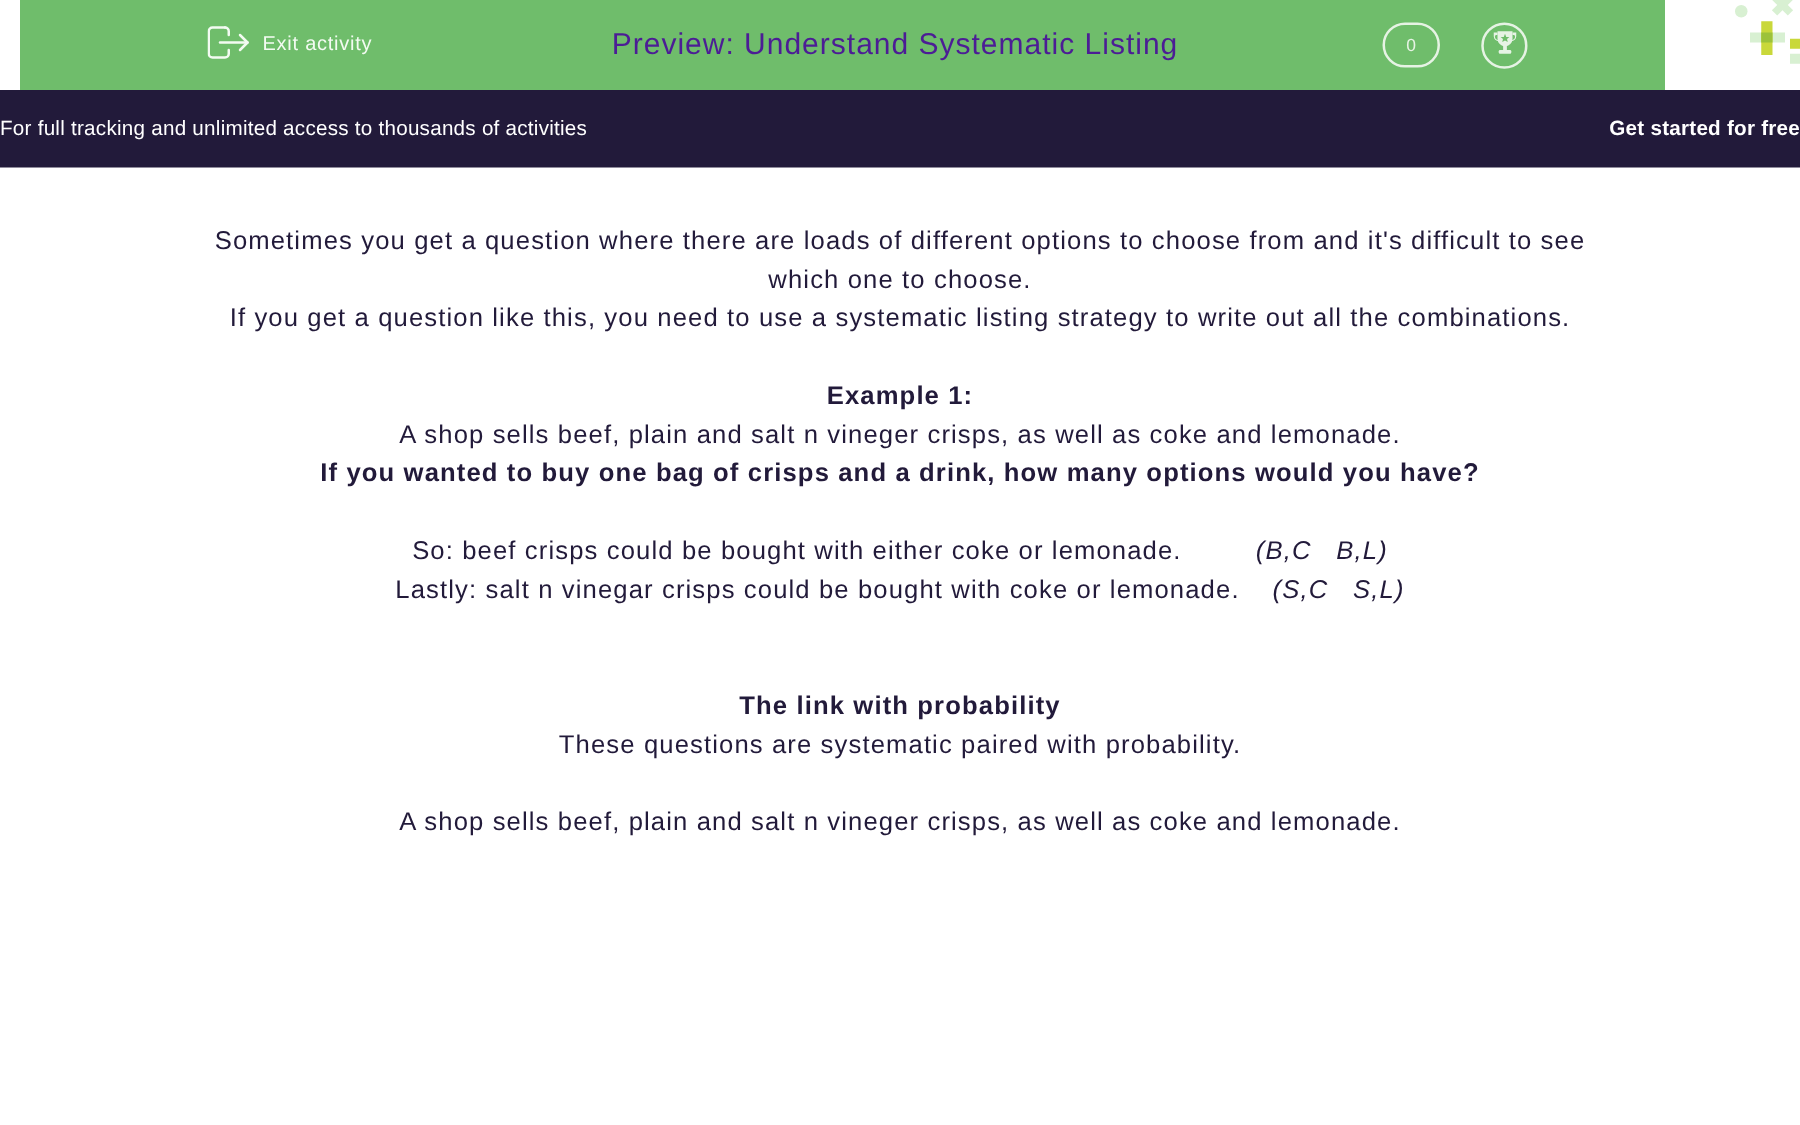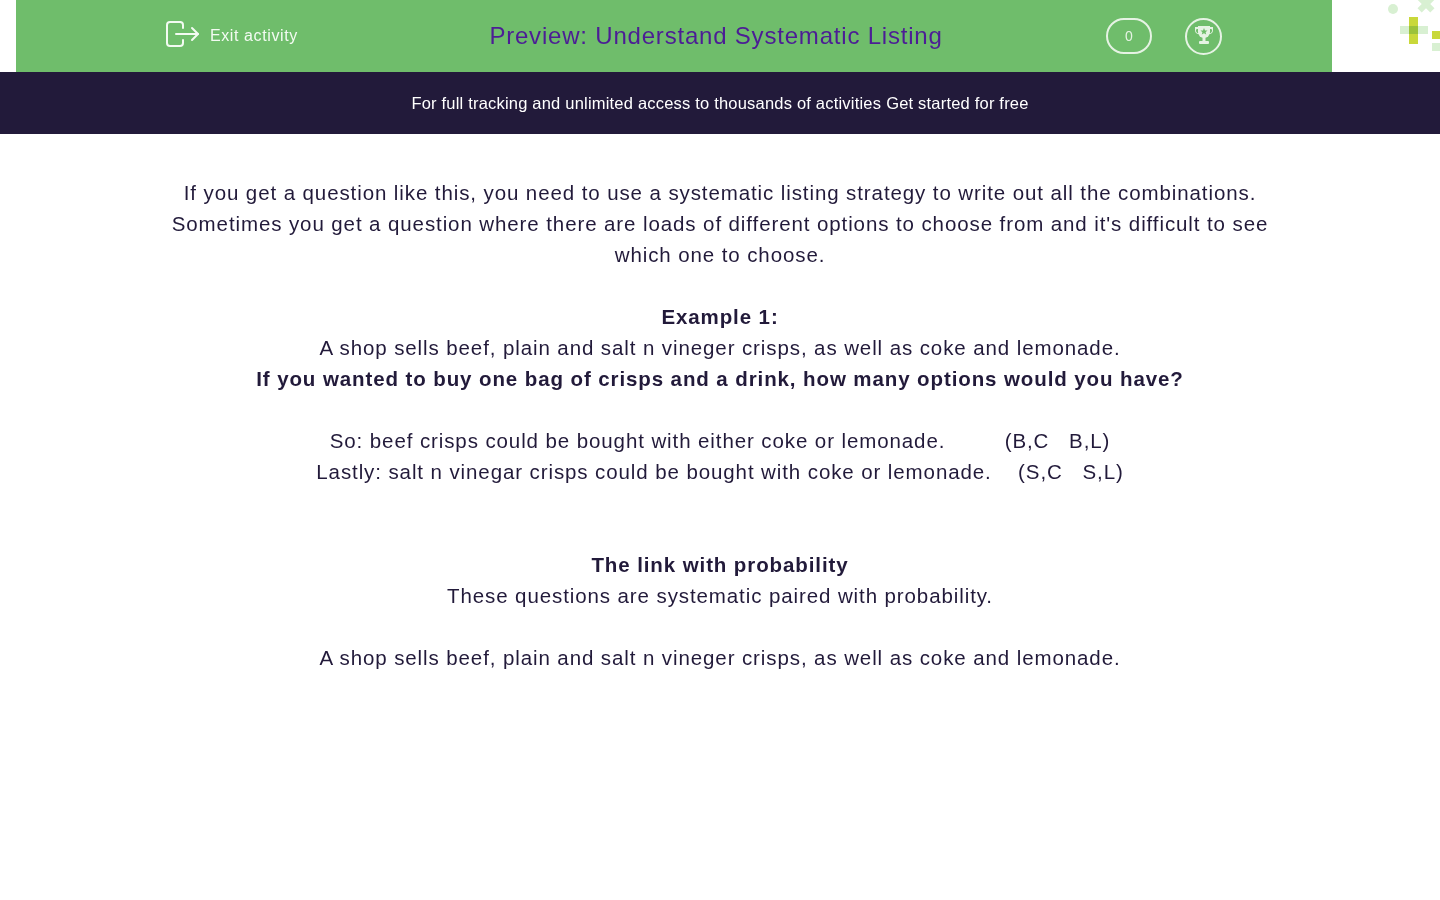--- a/index.html
+++ b/index.html
@@ -27,33 +27,33 @@
   }
   .trophy {
     position: absolute; left: 1169px; top: 18px; width: 37px; height: 37px;
     border: 2px solid #e6f3e4; border-radius: 50%;
     display: flex; align-items: center; justify-content: center; cursor: pointer;
   }
   .logo { position: absolute; left: 1368px; top: 0; width: 72px; height: 56px; }
 
   .banner {
     position: absolute; top: 72px; left: 0; width: 1440px; height: 62px;
-    background: #221a3a; color: #ffffff; display: flex; align-items: center; justify-content: center;
+    background: #221a3a; color: #ffffff; display: flex; align-items: center; justify-content: space-between;
     font-size: 16.5px; letter-spacing: 0.2px;
   }
-  .banner .cta { font-weight: normal; margin-left: 5px; cursor: pointer; }
+  .banner .cta { font-weight: bold; margin-left: 5px; cursor: pointer; }
 
   .content {
     position: absolute; top: 177px; left: 150px; width: 1140px;
     text-align: center; font-size: 20.5px; line-height: 31px; letter-spacing: 0.9px; color: #221a3a;
   }
   .content p { margin: 0; }
   .content .gap { height: 31px; }
   .content b { font-weight: bold; }
-  .pairs { white-space: pre; }
+  .pairs { white-space: pre; font-style: italic; }
 </style>
 </head>
 <body>
 
 <div class="topbar">
   <div class="exit">
     <span>
       <svg width="34" height="28" viewBox="0 0 34 28" fill="none" stroke="#f3fbf2" stroke-width="2" stroke-linecap="round" stroke-linejoin="round">
         <path d="M14 2 H4 a3 3 0 0 0 -3 3 V23 a3 3 0 0 0 3 3 H14 a3 3 0 0 0 3 -3 V20"></path>
         <path d="M17 8 V5 a3 3 0 0 0 -3 -3"></path>
@@ -98,22 +98,22 @@
     </svg>
   </div>
 </div>
 
 <div class="banner">
   <span>For full tracking and unlimited access to thousands of activities</span>
   <span class="cta">Get started for free</span>
 </div>
 
 <div class="content">
+  <p>Sometimes you get a question where there are loads of different options to choose from and it's difficult to see which one to choose.</p>
   <p>If you get a question like this, you need to use a systematic listing strategy to write out all the combinations.</p>
-  <p>Sometimes you get a question where there are loads of different options to choose from and it's difficult to see which one to choose.</p>
   <div class="gap"></div>
   <p><b>Example 1:</b></p>
   <p>A shop sells beef, plain and salt n vineger crisps, as well as coke and lemonade.</p>
   <p><b>If you wanted to buy one bag of crisps and a drink, how many options would you have?</b></p>
   <div class="gap"></div>
   <p>
     <span>So: beef crisps could be bought with either coke or lemonade.</span><span class="pairs">         </span><span class="pairs">(B,C   B,L)</span>
   </p>
   <p>
     <span>Lastly: salt n vinegar crisps could be bought with coke or lemonade.</span><span class="pairs">    </span><span class="pairs">(S,C   S,L)</span>

